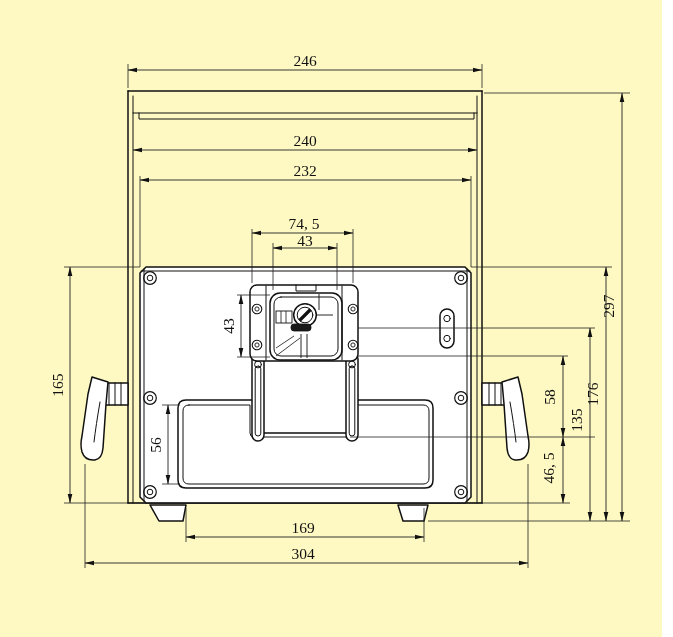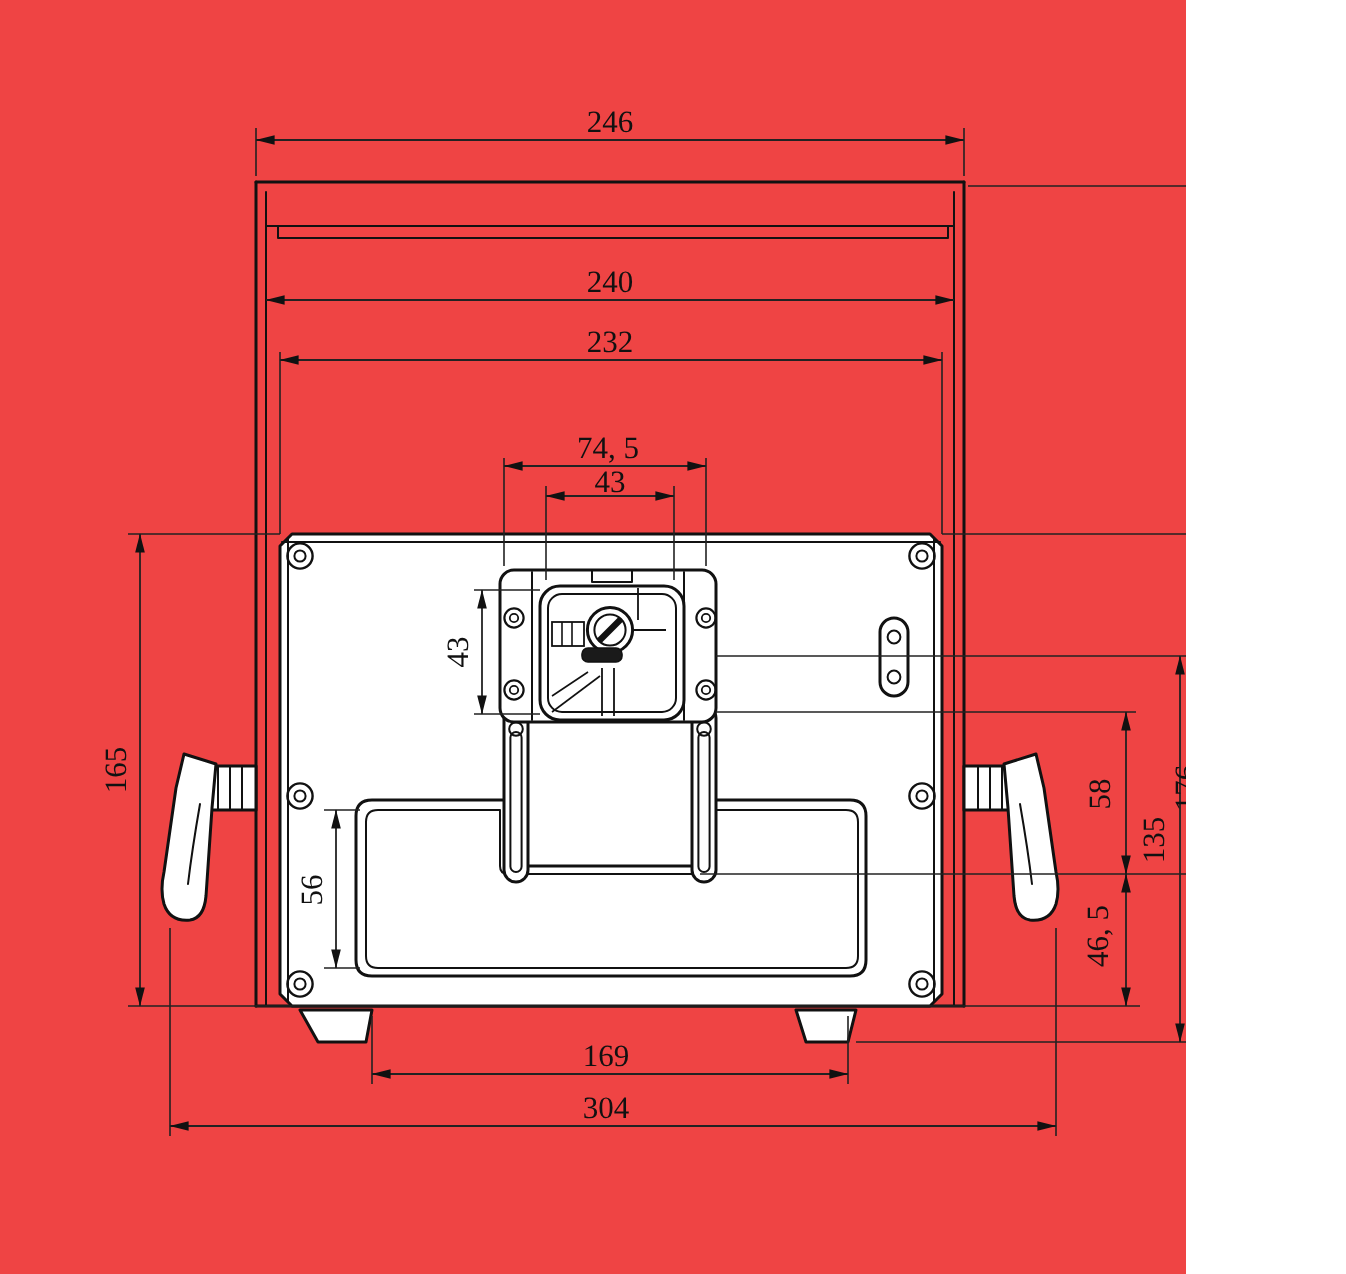--- a/index.html
+++ b/index.html
@@ -1,16 +1,16 @@
 <!DOCTYPE html>
 <html><head>
 <meta charset="utf-8">
 <style>
   html,body{margin:0;padding:0;background:#ffffff;}
-  .page{width:593px;height:637px;background:#ef4444;position:relative;overflow:hidden;}
+  .page{width:662px;height:637px;background:#fef9c3;position:relative;overflow:hidden;}
   svg{display:block;}
   .dim-text{font-family:"Liberation Serif","DejaVu Serif",serif;font-size:15.5px;fill:#111;}
   .outline{stroke:#111;stroke-width:1.5;fill:none;stroke-linecap:round;stroke-linejoin:round;}
   .outline-thin{stroke:#111;stroke-width:1;fill:none;stroke-linecap:round;stroke-linejoin:round;}
   .dimline{stroke:#222;stroke-width:0.9;fill:none;}
   .extline{stroke:#222;stroke-width:0.8;fill:none;}
   .whitefill{fill:#ffffff;}
 </style>
 </head>
 <body>

